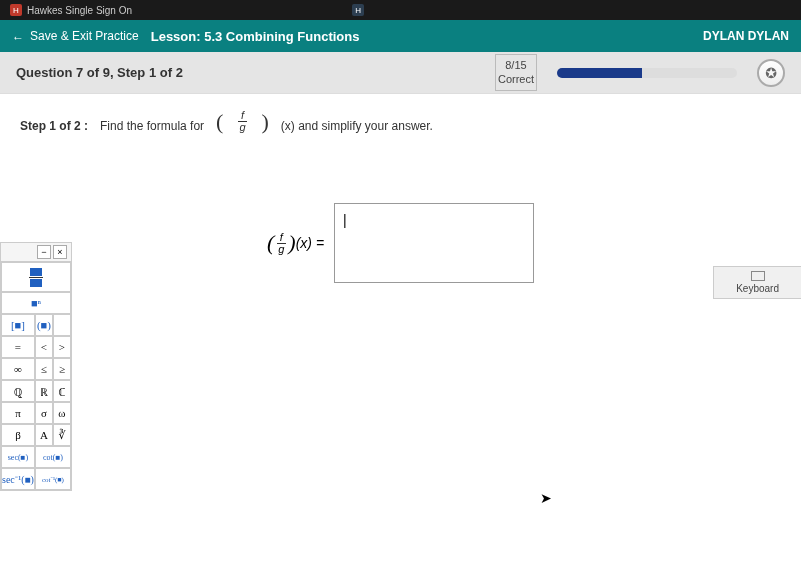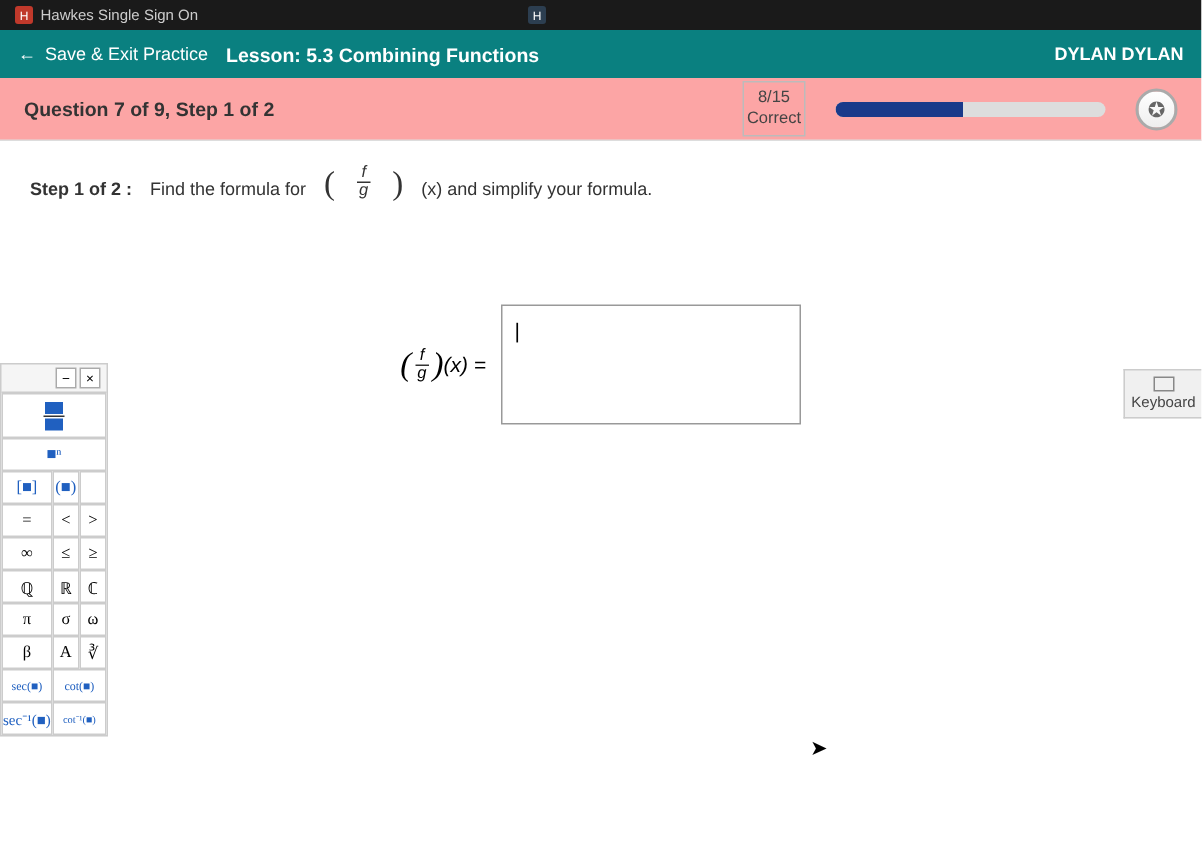--- a/index.html
+++ b/index.html
@@ -10,21 +10,21 @@
 .tab-icon { width: 12px; height: 12px; display: inline-flex; align-items: center; justify-content: center; border-radius: 2px; font-size: 8px; }
 .tab-icon.red { background: #c0392b; color: #fff; }
 .tab-icon.blue { background: #2c3e50; color: #fff; }
 
 .header-bar { height: 32px; background: #0a8080; display: flex; align-items: center; justify-content: space-between; padding: 0 12px; color: #fff; }
 .header-left { display: flex; align-items: center; gap: 12px; }
 .back-link { display: flex; align-items: center; gap: 6px; font-size: 12px; cursor: pointer; }
 .lesson-title { font-size: 13px; font-weight: bold; }
 .user-name { font-size: 12px; font-weight: bold; }
 
-.progress-row { height: 42px; background: #fca5a5; border-bottom: 1px solid #ddd; display: flex; align-items: center; padding: 0 16px; gap: 20px; }
+.progress-row { height: 42px; background: #e5e5e5; border-bottom: 1px solid #ddd; display: flex; align-items: center; padding: 0 16px; gap: 20px; }
 .question-label { font-size: 13px; color: #333; font-weight: bold; flex: 0 0 auto; }
 .spacer { flex: 1; }
 .score-box { border: 1px solid #bbb; padding: 4px 2px; text-align: center; font-size: 11px; color: #444; line-height: 1.2; }
 .progress-bar { width: 180px; height: 10px; background: #ddd; border-radius: 5px; overflow: hidden; position: relative; }
 .progress-fill { height: 100%; background: #1a3a8a; width: 47%; }
 .help-btn { width: 28px; height: 28px; border-radius: 50%; border: 2px solid #aaa; display: flex; align-items: center; justify-content: center; font-size: 14px; color: #666; cursor: pointer; background: linear-gradient(#fff,#eee); }
 
 .content-area { padding: 16px 20px; background: #fff; position: relative; }
 .prompt-text { font-size: 12px; color: #333; margin-bottom: 20px; }
 .functions-display { text-align: center; font-size: 14px; font-style: italic; font-family: 'Times New Roman', serif; margin-bottom: 22px; }
@@ -44,21 +44,21 @@
 .panel-close span { width: 14px; height: 14px; border: 1px solid #aaa; display: flex; align-items: center; justify-content: center; font-size: 9px; cursor: pointer; background: #fff; }
 .sym-grid { display: grid; grid-template-columns: repeat(3, 1fr); }
 .sym-btn { height: 22px; border: 1px solid #ccc; display: flex; align-items: center; justify-content: center; font-size: 11px; background: #fff; cursor: pointer; font-family: 'Times New Roman', serif; }
 .sym-wide { grid-column: span 3; }
 .sym-blue { color: #2060c0; }
 .sym-fracbox { height: 30px; grid-column: span 3; }
 .fracicon { display: flex; flex-direction: column; align-items: center; }
 .fracicon .fb { width: 12px; height: 8px; background: #2060c0; }
 .fracicon .fl { width: 14px; height: 1px; background: #333; margin: 1px 0; }
 
-.kb-tab { position: absolute; right: 0; top: 246px; background: #f0f0f0; border: 1px solid #ccc; border-right: none; padding: 4px 4px; font-size: 10px; color: #444; cursor: pointer; }
+.kb-tab { position: absolute; right: 0; top: 266px; background: #f0f0f0; border: 1px solid #ccc; border-right: none; padding: 4px 22px; font-size: 10px; color: #444; cursor: pointer; }
 .kb-icon { width: 14px; height: 10px; border: 1px solid #888; display: block; margin: 0 auto 2px; position: relative; }
 
 .cursor-arrow { position: absolute; left: 540px; top: 490px; font-size: 14px; color: #000; pointer-events: none; }
 .rad { text-decoration: overline; }
 </style>
 </head>
 <body>
 
 <div class="browser-tabs">
   <div class="tab">
@@ -101,21 +101,21 @@
 
   <div class="step-text">
     <span class="step-label">Step 1 of 2 :</span>
     <span> Find the formula for </span>
     <span class="paren">(</span>
     <span class="frac">
       <span class="num">f</span>
       <span class="den">g</span>
     </span>
     <span class="paren">)</span>
-    <span>(x) and simplify your formula.</span>
+    <span>(x) and simplify your answer.</span>
   </div>
 
   <div class="answer-row">
     <div class="answer-label">
       <span class="paren">(</span>
       <span class="frac">
         <span class="num">f</span>
         <span class="den">g</span>
       </span>
       <span class="paren">)</span>

